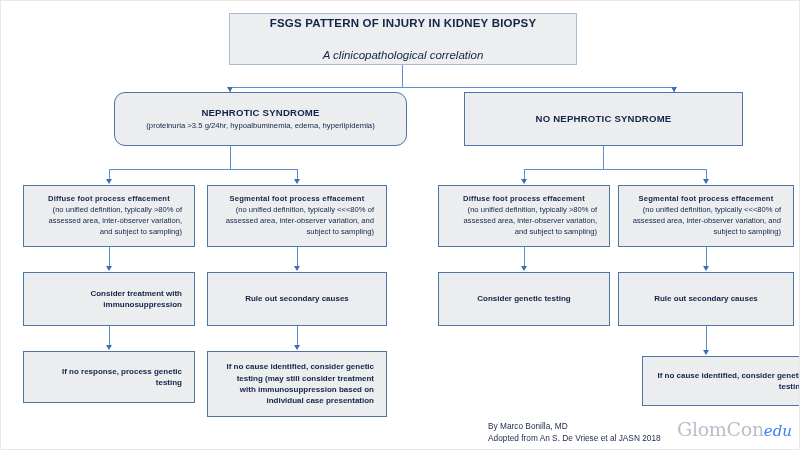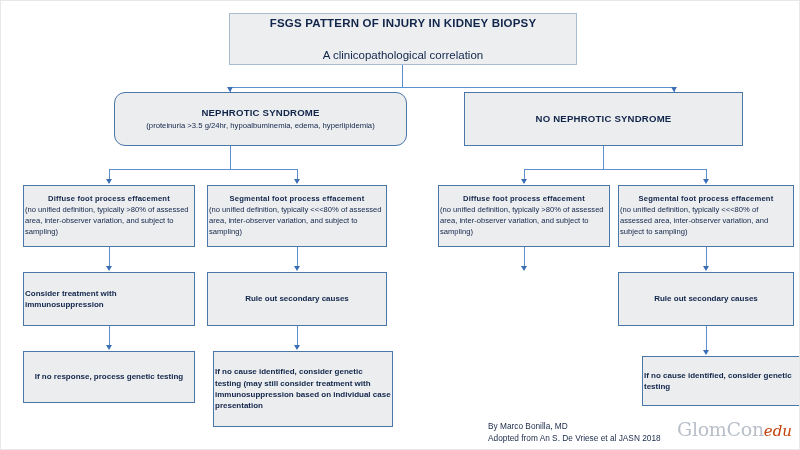--- a/index.html
+++ b/index.html
@@ -21,42 +21,42 @@
   
   .node {
     position: absolute;
     box-sizing: border-box;
     background: #ecedef;
     border: 1px solid #4a76a8;
     display: flex;
     flex-direction: column;
     align-items: center;
     justify-content: center;
-    text-align: left;
+    text-align: right;
     color: #11254a;
-    padding: 3px 1px;
+    padding: 3px 12px;
     line-height: 1.42;
   }
   .node .t-main {
     font-weight: bold;
     letter-spacing: .2px;
     display: block;
   }
   .node .t-sub {
     display: block;
   }
 
   
   #title-box {
     left: 228px; top: 12px; width: 348px; height: 52px;
     background: #edeef0;
     border: 1px solid #a9bcd2;
   }
   #title-box .t-main { font-size: 11.5px; }
-  #title-box .t-sub  { font-size: 11.5px; font-weight: normal; margin-top: 16px;}
+  #title-box .t-sub  { font-size: 11.5px; font-weight: normal; margin-top: 16px; font-style: italic;}
 
   
   .lvl2 { height: 54px; }
   #ns-box  { left: 113px; top: 91px;  width: 293px; border-radius: 11px; }
   #nns-box { left: 463px; top: 91px;  width: 279px; }
   .lvl2 .t-main { font-size: 9.6px; margin-bottom: 1px;}
   .lvl2 .t-sub  { font-size: 7.7px; }
 
   
   .lvl3 { height: 62px; }
@@ -70,21 +70,21 @@
   
   .lvl4 { height: 54px; font-size: 8px; font-weight: bold; }
   #l4-a { left: 22px;  top: 271px; width: 172px; }
   #l4-b { left: 206px; top: 271px; width: 180px; }
   #l4-c { left: 437px; top: 271px; width: 172px; }
   #l4-d { left: 617px; top: 271px; width: 176px; }
 
   
   .lvl5 { font-size: 8px; font-weight: bold; }
   #l5-a { left: 22px;  top: 350px; width: 172px; height: 52px; }
-  #l5-b { left: 212px; top: 350px; width: 180px; height: 76px; }
+  #l5-b { left: 206px; top: 350px; width: 180px; height: 66px; }
   #l5-d { left: 617px; top: 355px; width: 176px; height: 50px; margin-left: 24px; }
 
   
   .vline, .hline {
     position: absolute;
     background: #5b8fd0;
   }
   .vline { width: 1px; }
   .hline { height: 1px; }
   .arrow {
@@ -109,21 +109,21 @@
     left: 676px; top: 417px;
     font-family: "DejaVu Serif", serif;
     font-size: 19px;
     color: #b9bfc9;
     letter-spacing: -0.3px;
     white-space: nowrap;
   }
   #logo .edu {
     font-style: italic;
     font-size: 15px;
-    color: #c2410c;
+    color: #3b82f6;
     letter-spacing: 0;
   }
 </style>
 </head>
 <body>
 
 <div id="canvas">
 
   <div class="node" id="title-box">
     <span class="t-main">FSGS PATTERN OF INJURY IN KIDNEY BIOPSY</span>
@@ -180,20 +180,21 @@
   <div class="arrow" style="left:104.5px; top:265px;"></div>
   <div class="vline" style="left:296px; top:246px; height:20px;"></div>
   <div class="arrow" style="left:292.5px; top:265px;"></div>
   <div class="vline" style="left:523px; top:246px; height:20px;"></div>
   <div class="arrow" style="left:519.5px; top:265px;"></div>
   <div class="vline" style="left:705px; top:246px; height:20px;"></div>
   <div class="arrow" style="left:701.5px; top:265px;"></div>
 
   <div class="node lvl4" id="l4-a">Consider treatment with immunosuppression</div>
   <div class="node lvl4" id="l4-b">Rule out secondary causes</div>
+  <div class="node lvl4" id="l4-c">Consider genetic testing</div>
   <div class="node lvl4" id="l4-d">Rule out secondary causes</div>
 
   <div class="vline" style="left:108px; top:325px; height:20px;"></div>
   <div class="arrow" style="left:104.5px; top:344px;"></div>
   <div class="vline" style="left:296px; top:325px; height:20px;"></div>
   <div class="arrow" style="left:292.5px; top:344px;"></div>
   <div class="vline" style="left:705px; top:325px; height:25px;"></div>
   <div class="arrow" style="left:701.5px; top:349px;"></div>
 
   <div class="node lvl5" id="l5-a">If no response, process genetic testing</div>

